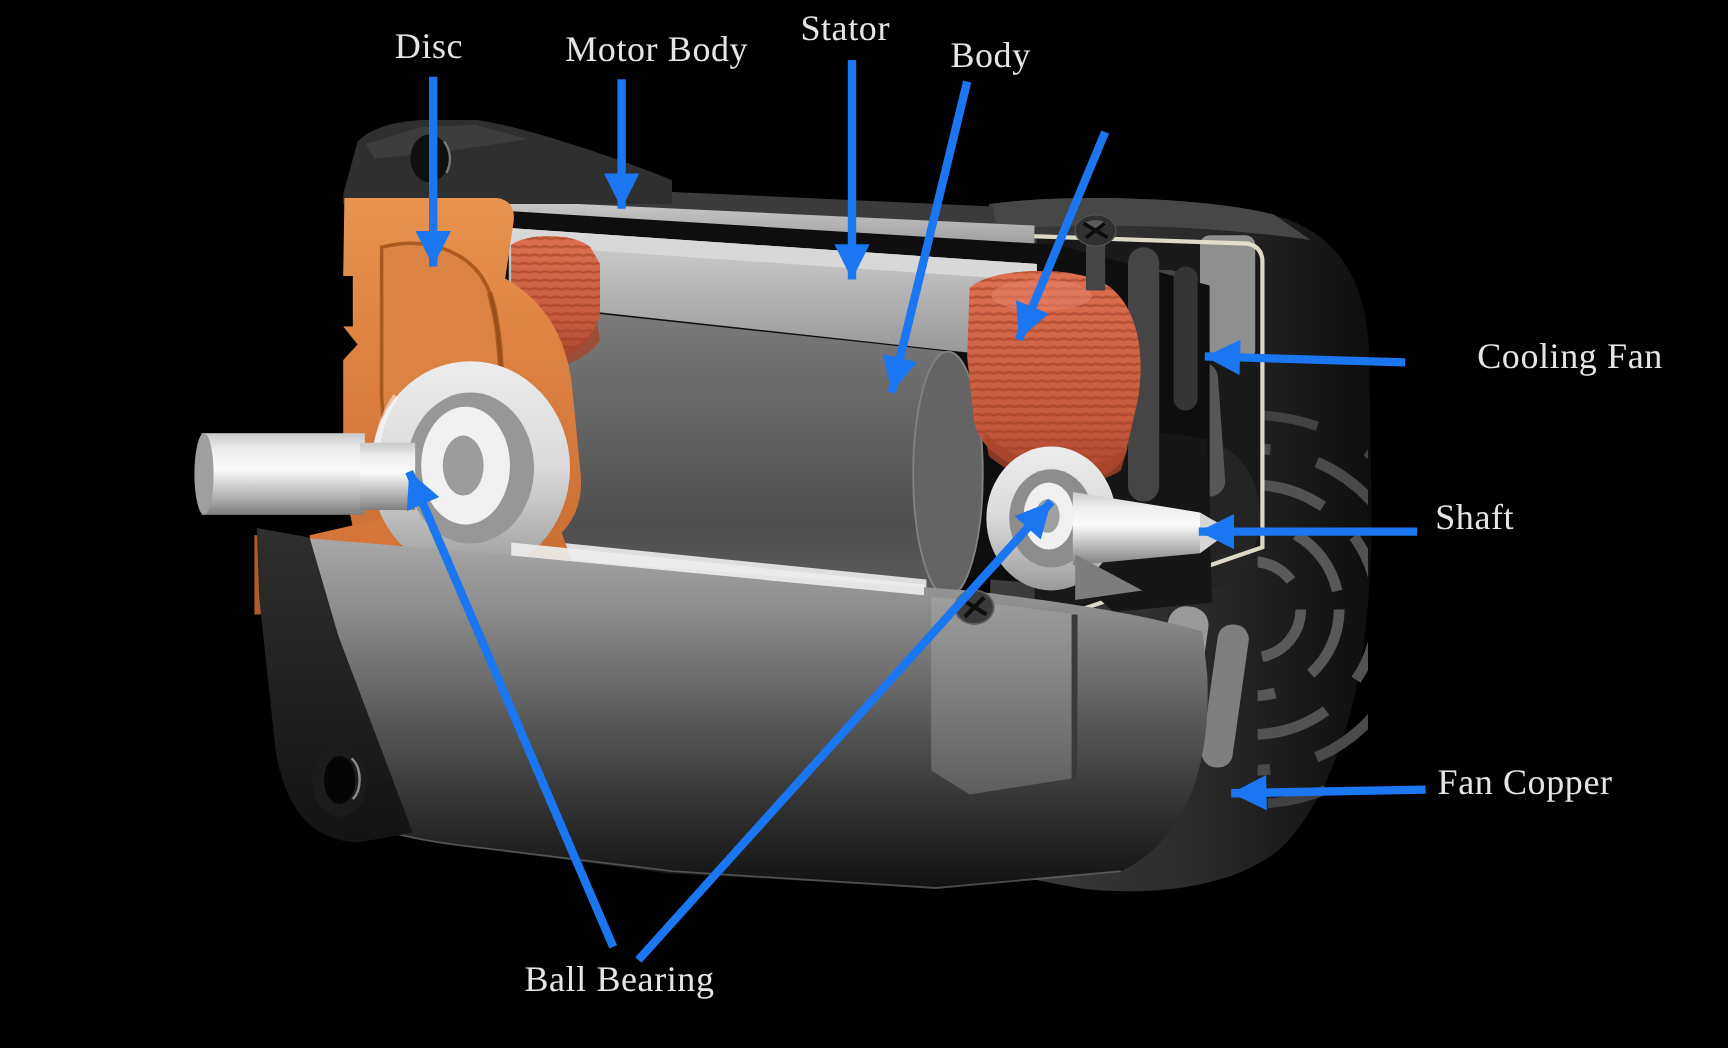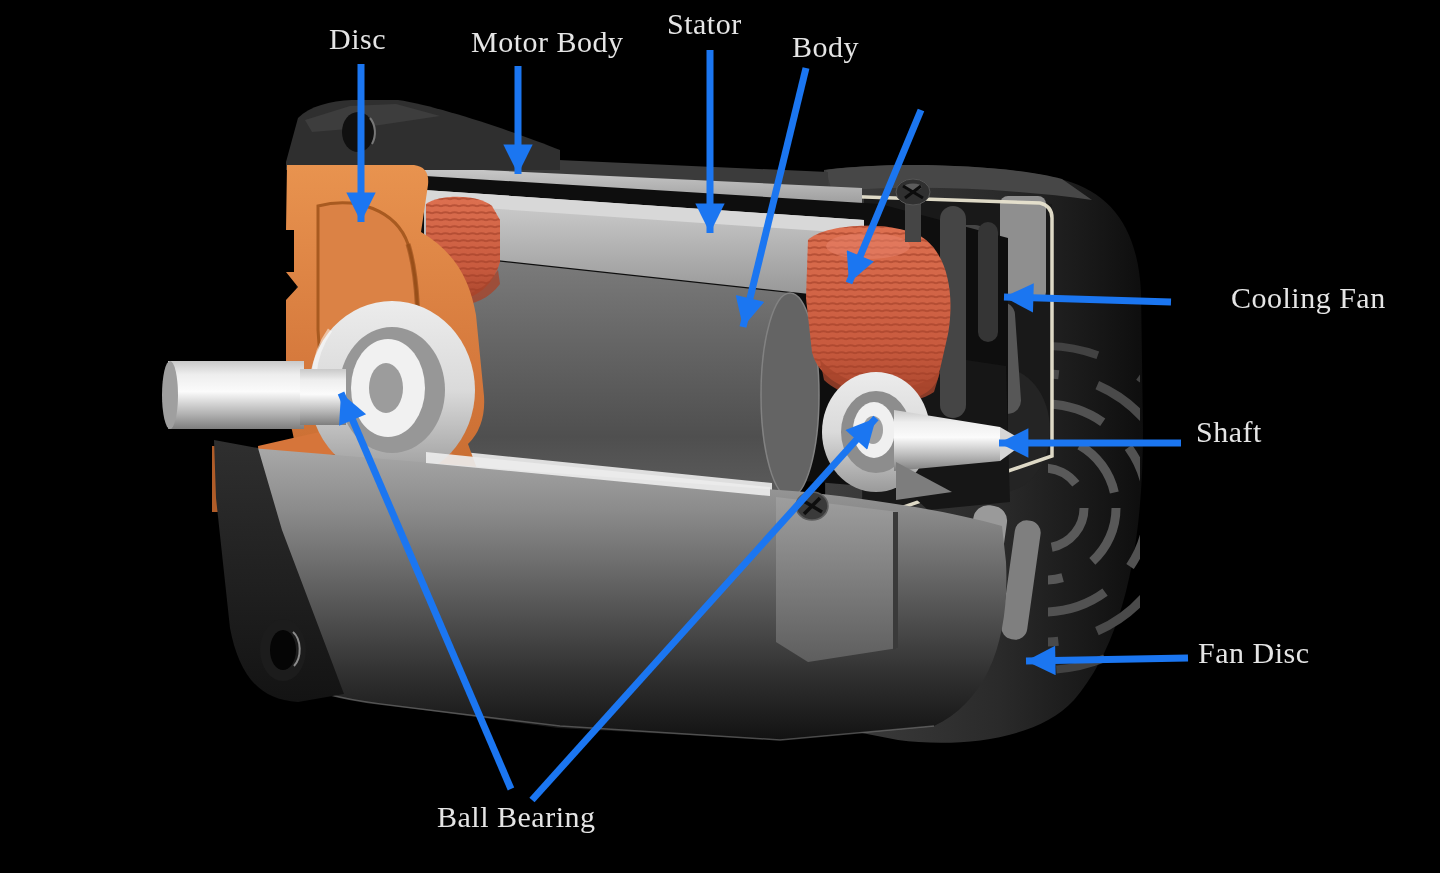--- a/index.html
+++ b/index.html
@@ -251,16 +251,16 @@
     <line x1="532" y1="800" x2="876" y2="418" marker-end="url(#ah)"></line>
   </g>
 </svg>
 
 <div class="lbl" style="left:329px;top:23px;">Disc</div>
 <div class="lbl" style="left:471px;top:26px;">Motor Body</div>
 <div class="lbl" style="left:667px;top:8px;">Stator</div>
 <div class="lbl" style="left:792px;top:31px;">Body</div>
 <div class="lbl" style="left:1231px;top:282px;">Cooling Fan</div>
 <div class="lbl" style="left:1196px;top:416px;">Shaft</div>
-<div class="lbl" style="left:1198px;top:637px;">Fan Disc</div>
+<div class="lbl" style="left:1198px;top:637px;">Fan Copper</div>
 <div class="lbl" style="left:437px;top:801px;">Ball Bearing</div>
 
 </div>
 
 </body></html>

